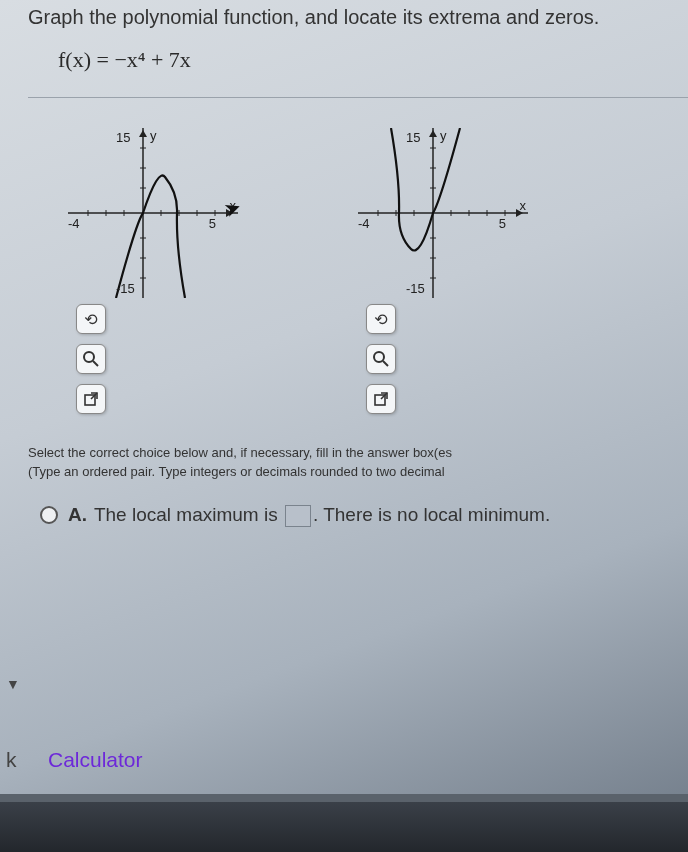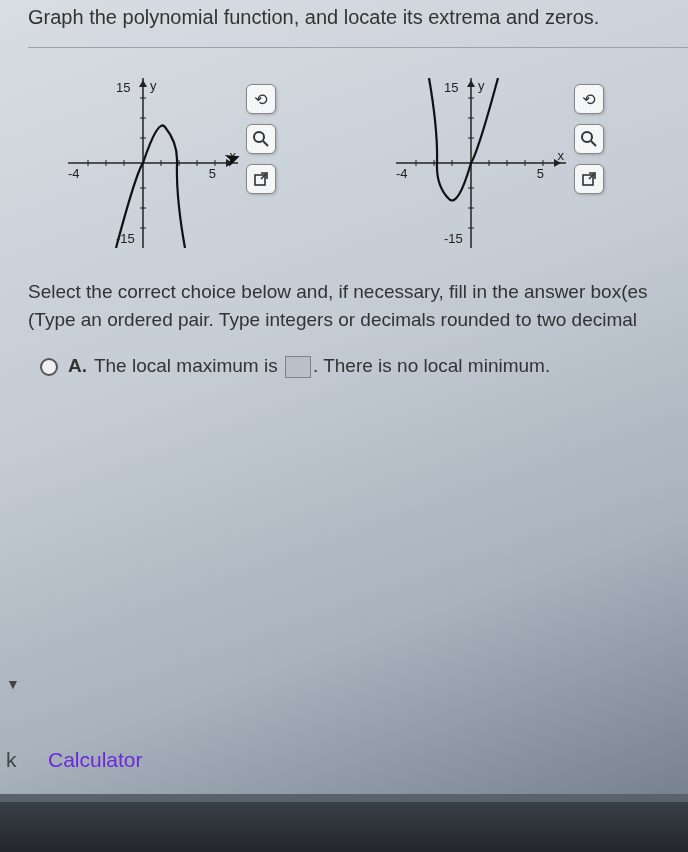--- a/index.html
+++ b/index.html
@@ -34,20 +34,21 @@
   }
   .charts-row {
     display: flex;
     gap: 120px;
     margin-left: 40px;
     margin-bottom: 30px;
   }
   .chart-wrap {
     display: flex;
     align-items: flex-start;
+    flex-direction: column;
   }
   .chart-box {
     width: 170px;
     height: 170px;
     position: relative;
   }
   .axis-lbl {
     position: absolute;
     font-size: 13px;
     color: #222;
@@ -68,21 +69,21 @@
     background: #f4f6f8;
     display: flex;
     align-items: center;
     justify-content: center;
     cursor: pointer;
     box-shadow: 1px 1px 3px rgba(0,0,0,0.2);
     font-size: 16px;
     color: #333;
   }
   .instruction {
-    font-size: 19px;
+    font-size: 13px;
     color: #333;
     line-height: 1.45;
     margin-bottom: 22px;
   }
   .choices { margin-left: 12px; }
   .choice {
     display: flex;
     align-items: center;
     font-size: 19px;
     color: #333;
@@ -137,20 +138,21 @@
     font-size: 20px;
     color: #111;
     transform: rotate(-20deg);
   }
 </style>
 </head>
 <body>
 
 <div class="page">
   <div class="prompt">Graph the polynomial function, and locate its extrema and zeros.</div>
+  <div class="formula">f(x) = −x⁴ + 7x</div>
   <hr class="divider">
 
   <div class="charts-row">
 
     <div class="chart-wrap">
       <div class="chart-box">
         <svg width="170" height="170" viewBox="0 0 170 170">
           <line x1="0" y1="85" x2="170" y2="85" stroke="#222" stroke-width="1.5"></line>
           <line x1="75" y1="0" x2="75" y2="170" stroke="#222" stroke-width="1.5"></line>
           <polyline points="165,85 158,81 158,89" fill="#222"></polyline>

